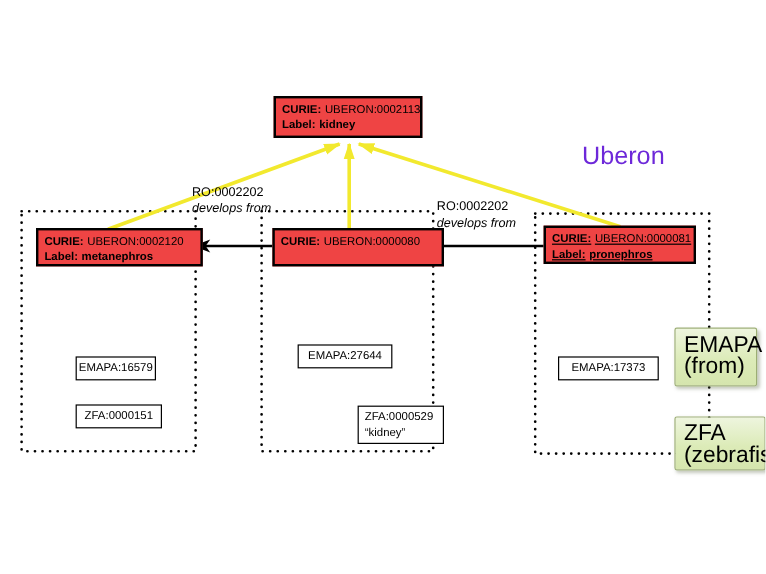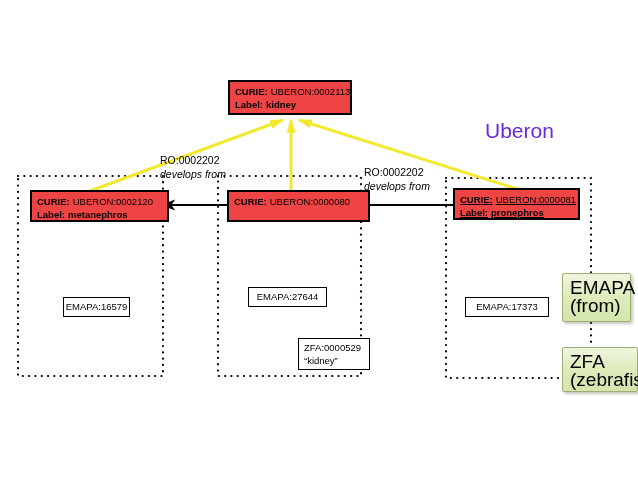--- a/index.html
+++ b/index.html
@@ -88,20 +88,21 @@
   <div class="abs rel" style="left:160px;top:154px;">
     <div class="rid">RO:0002202</div>
     <div class="rname">develops from</div>
   </div>
   <div class="abs rel" style="left:364px;top:166px;">
     <div class="rid">RO:0002202</div>
     <div class="rname">develops from</div>
   </div>
 
   <div class="abs xbox" style="left:63px;top:297px;width:67px;height:20px;">EMAPA:16579</div>
+  <div class="abs xbox" style="left:63px;top:337px;width:72px;height:20px;">ZFA:0000151</div>
 
   <div class="abs xbox" style="left:248px;top:287px;width:79px;height:20px;">EMAPA:27644</div>
   <div class="abs xbox left" style="left:250px;top:338px;width:72px;height:32px;">
     <div>ZFA:0000529</div>
     <div>“kidney”</div>
   </div>
 
   <div class="abs xbox" style="left:465px;top:297px;width:84px;height:20px;">EMAPA:17373</div>
 
   <div class="abs legend" style="left:562px;top:273px;width:69px;height:49px;">

